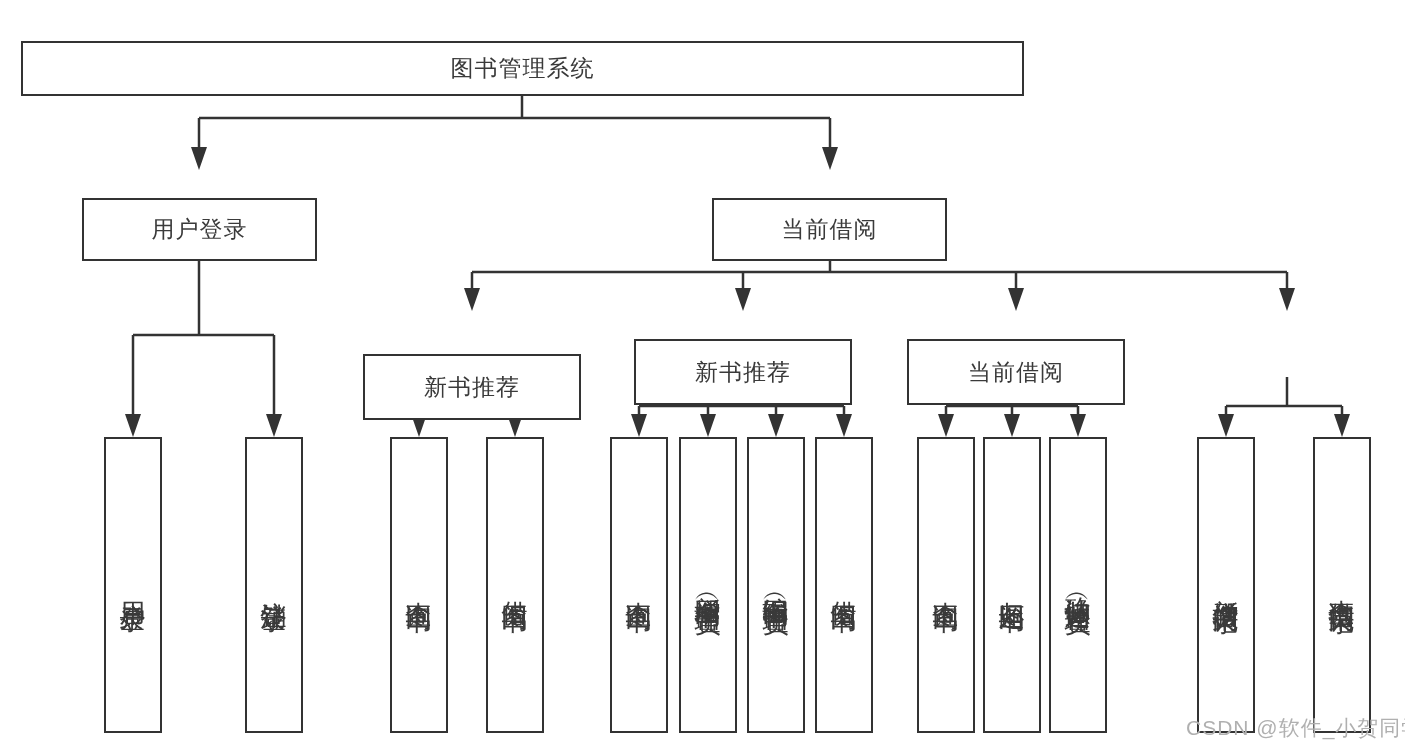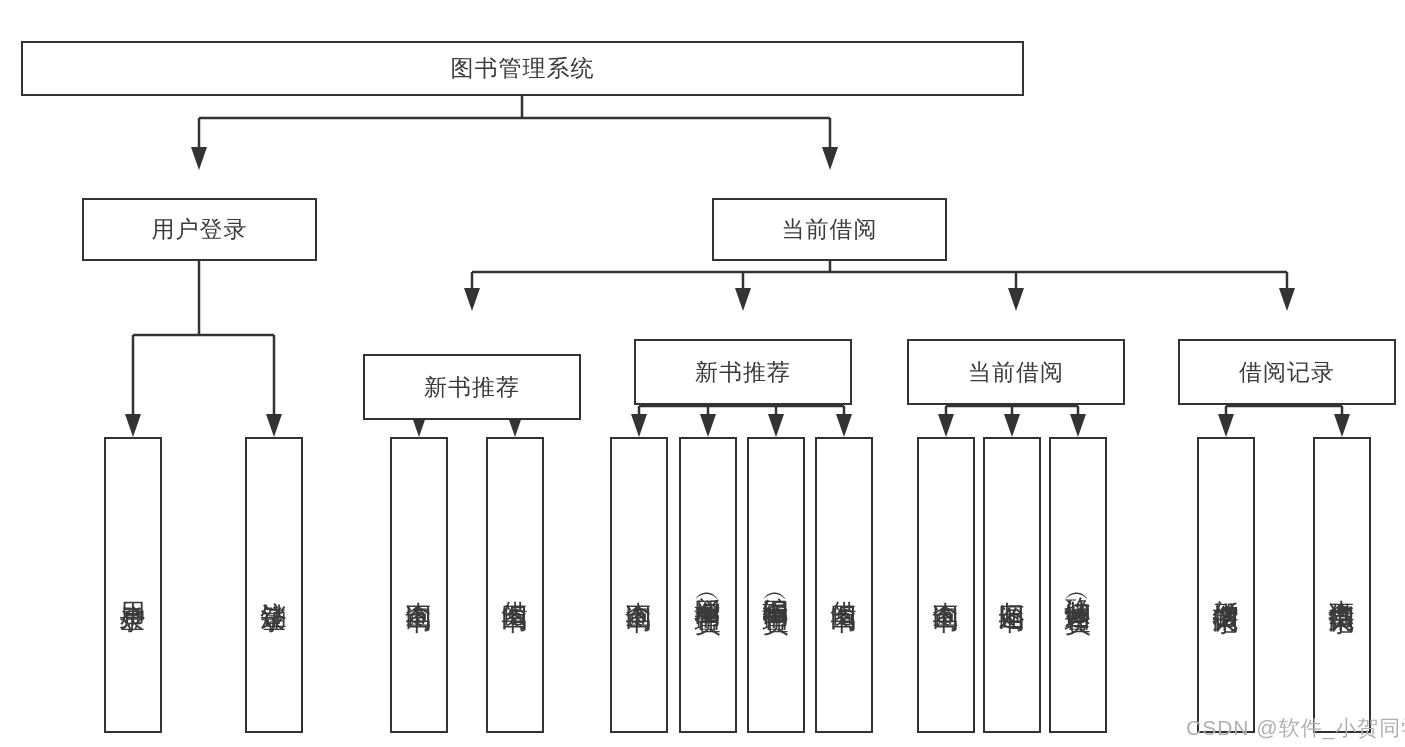--- a/index.html
+++ b/index.html
@@ -131,23 +131,20 @@
 
   <div class="box hbox" style="left:363px;top:326px;width:218px;height:66px;">
     <span>新书推荐</span>
   </div>
   <div class="box hbox" style="left:634px;top:311px;width:218px;height:66px;">
     <span>新书推荐</span>
   </div>
   <div class="box hbox" style="left:907px;top:311px;width:218px;height:66px;">
     <span>当前借阅</span>
   </div>
-  <div class="box hbox" style="left:1178px;top:311px;width:218px;height:66px;">
-    <span>借阅记录</span>
-  </div>
 
   <div class="box vbox" style="left:104px;top:437px;width:58px;height:296px;">
     <span>用户登录</span>
   </div>
   <div class="box vbox" style="left:245px;top:437px;width:58px;height:296px;">
     <span>注销登录</span>
   </div>
 
   <div class="box vbox" style="left:390px;top:437px;width:58px;height:296px;">
     <span>查询图书</span>

